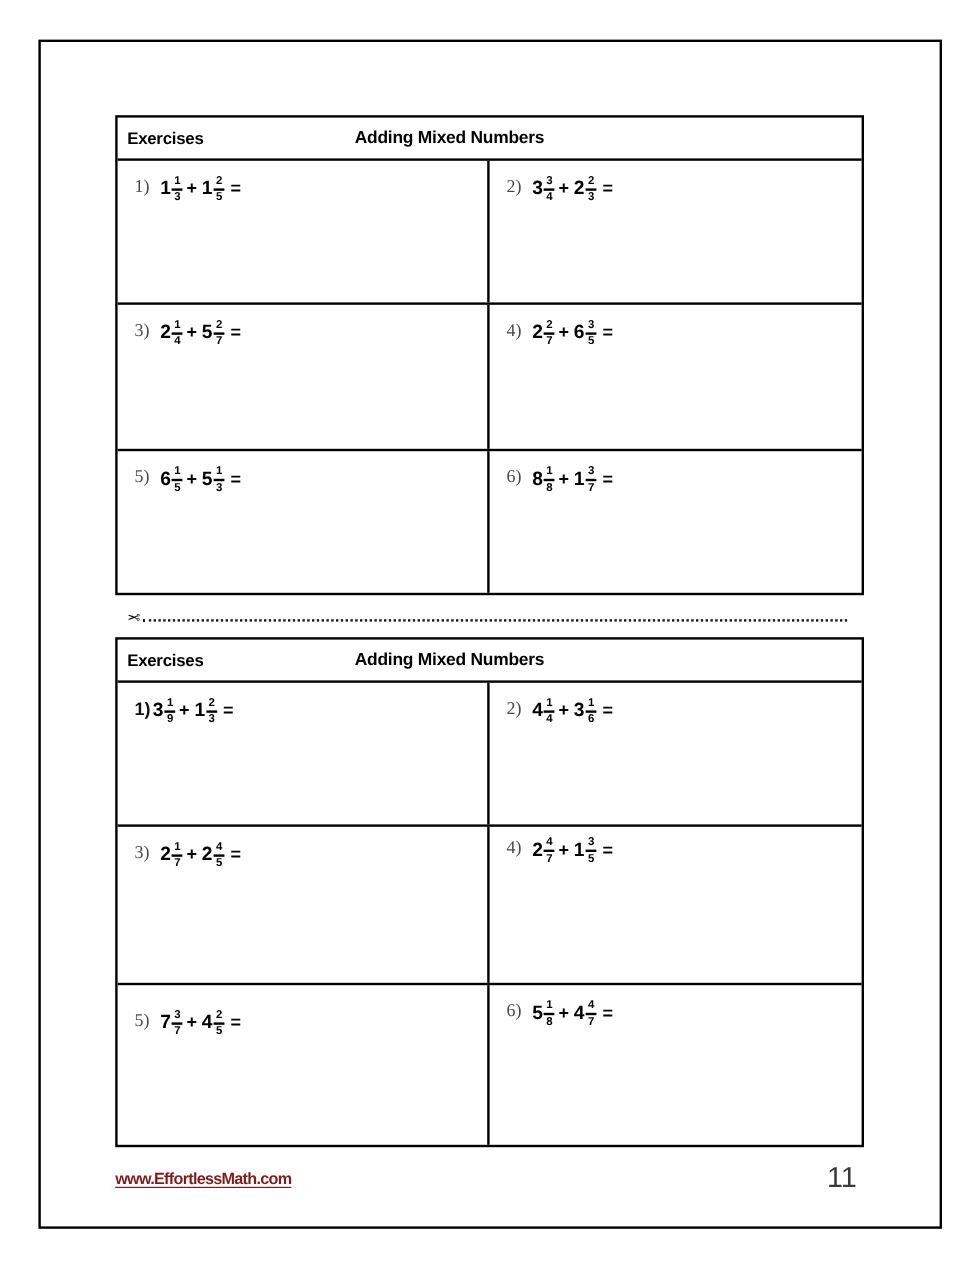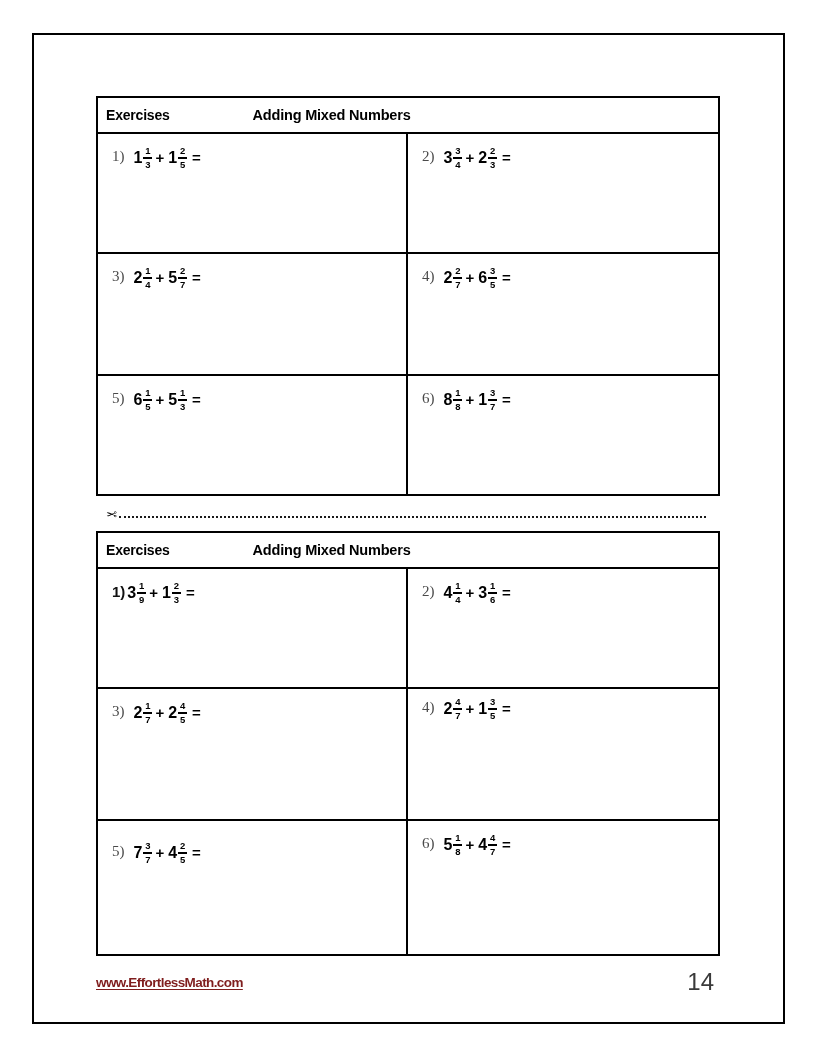--- a/index.html
+++ b/index.html
@@ -40,31 +40,32 @@
     box-sizing: border-box;
     background: #ffffff;
   }
   .ws-header {
     height: 36px;
     border-bottom: 2px solid #000000;
     display: flex;
     align-items: center;
     box-sizing: border-box;
     padding-left: 8px;
+    gap: 16px;
   }
   .ws-header .hdr-exercises {
     font-weight: bold;
     font-size: 14px;
     letter-spacing: -0.2px;
   }
   .ws-header .hdr-title {
     font-weight: bold;
     font-size: 14.5px;
     letter-spacing: -0.2px;
-    margin-left: 83px;
+    margin-left: 110px;
     text-align: right;
   }
 
   .ws-row {
     display: flex;
     border-bottom: 2px solid #000000;
   }
   .ws-row:last-child { border-bottom: none; }
 
   .ws-cell {
@@ -488,14 +489,14 @@
           </span>
         </div>
       </div>
     </div>
   </div>
 
 </div>
 
 <div class="footer">
   <a class="site-link" href="#">www.EffortlessMath.com</a>
-  <span class="page-num">14</span>
+  <span class="page-num">11</span>
 </div>
 
 </body></html>

